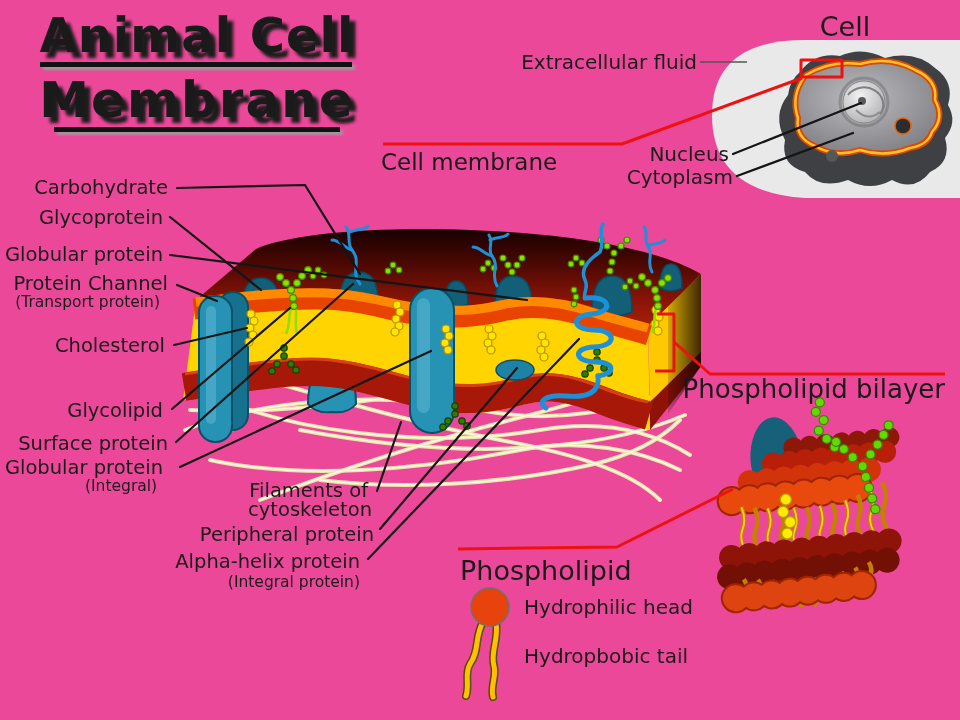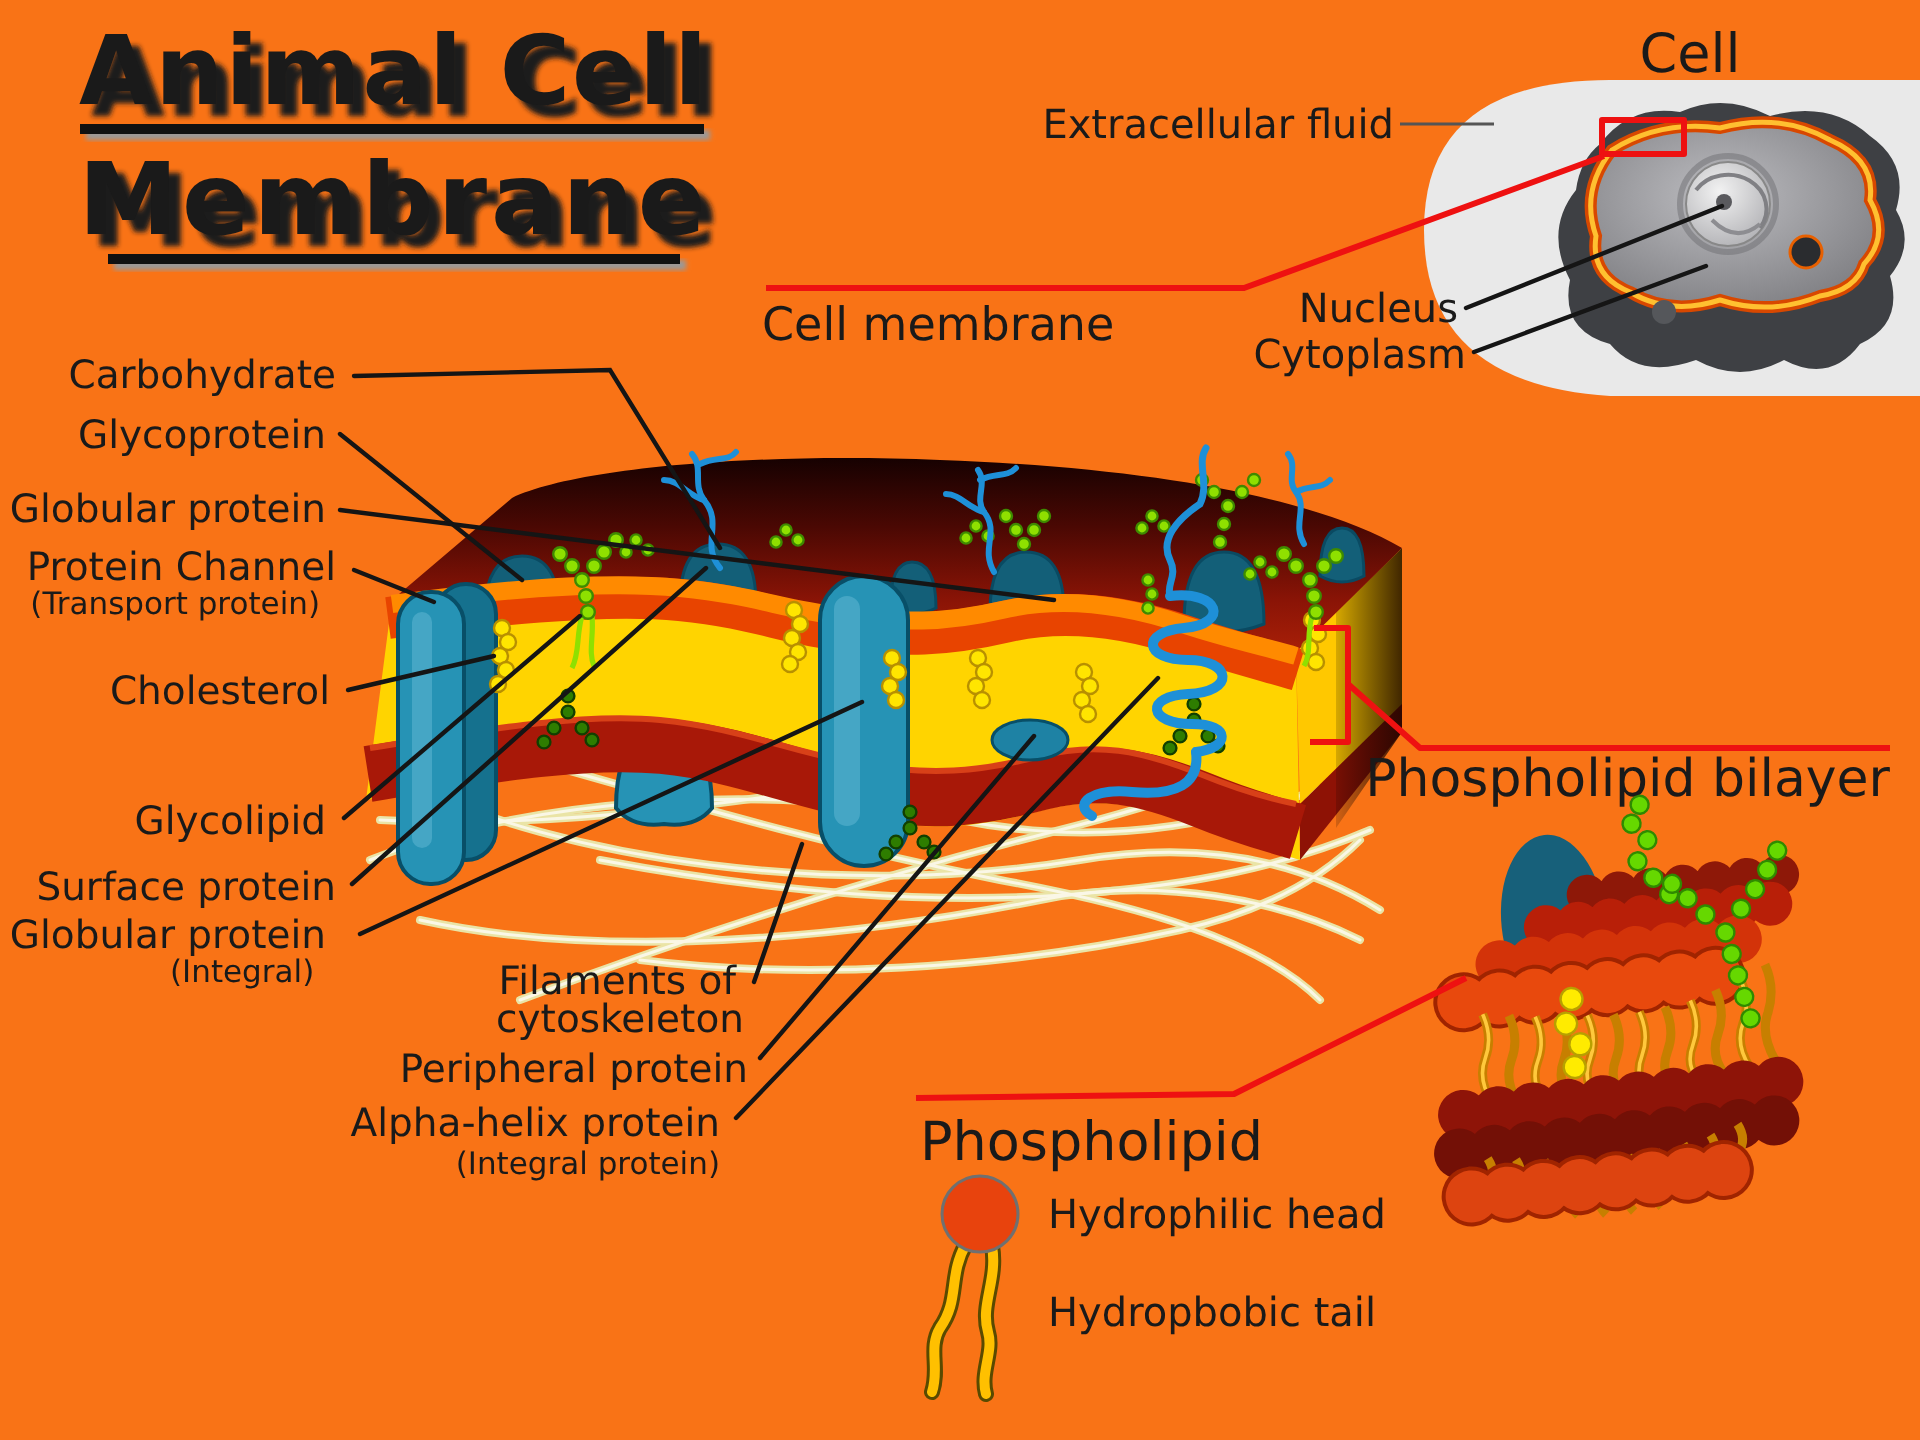--- a/index.html
+++ b/index.html
@@ -1,16 +1,16 @@
 <!DOCTYPE html>
 <html><head>
 <meta charset="utf-8">
 <style>
   html,body{margin:0;padding:0;background:#fff;}
-  .stage{position:relative;width:960px;height:720px;background:#f97316;overflow:hidden;
+  .stage{position:relative;width:960px;height:720px;background:#ec4899;overflow:hidden;
          font-family:"DejaVu Sans","Liberation Sans",sans-serif;}
   .stage svg{position:absolute;left:0;top:0;}
   text{fill:#1a1a1a;}
   .lbl{font-size:19.5px;}
   .sub{font-size:15.5px;}
   .big{font-size:26px;}
   .titleTxt{font-size:48px;font-weight:bold;letter-spacing:1px;}
   .titleTxt2{font-size:50px;font-weight:bold;letter-spacing:2px;}
   .leader{stroke:#151515;stroke-width:2.2;fill:none;stroke-linecap:round;}
   .red{stroke:#ee1111;stroke-width:3;fill:none;stroke-linejoin:round;}

